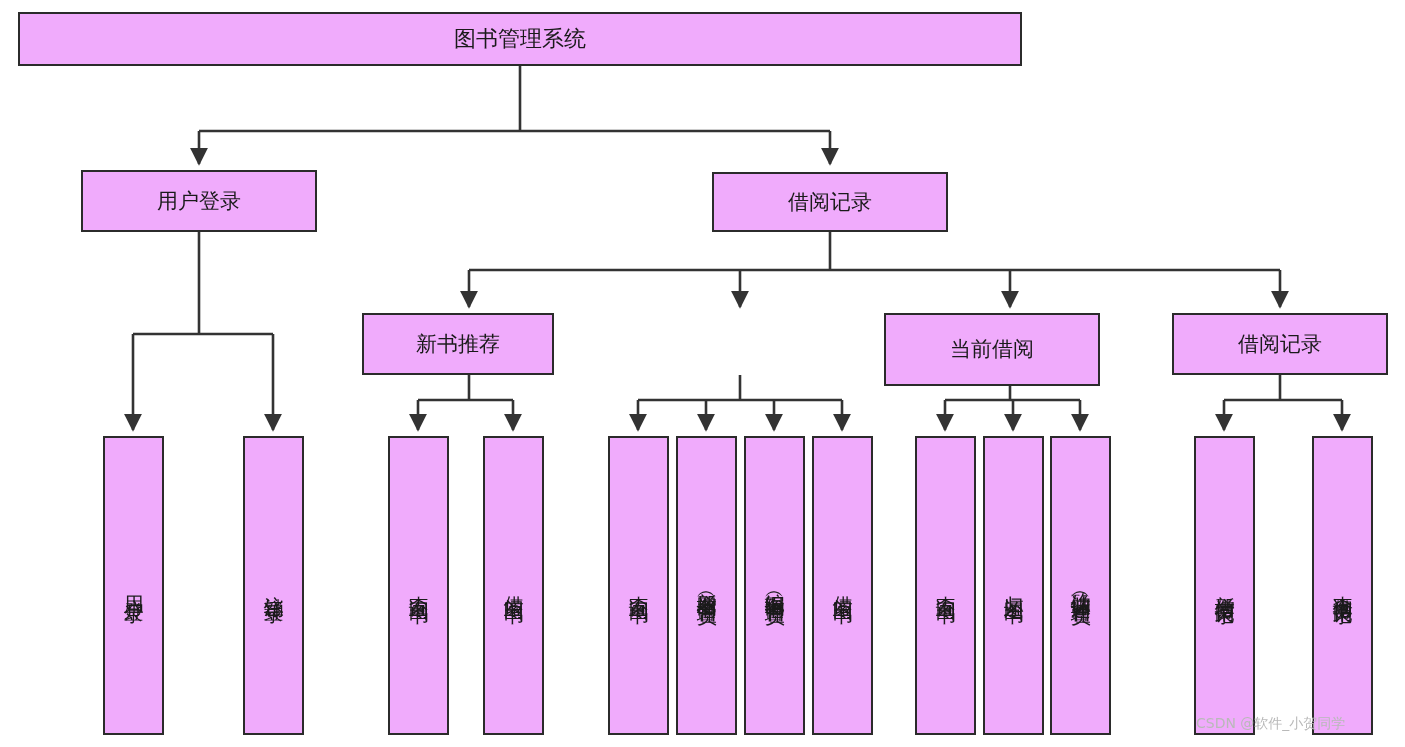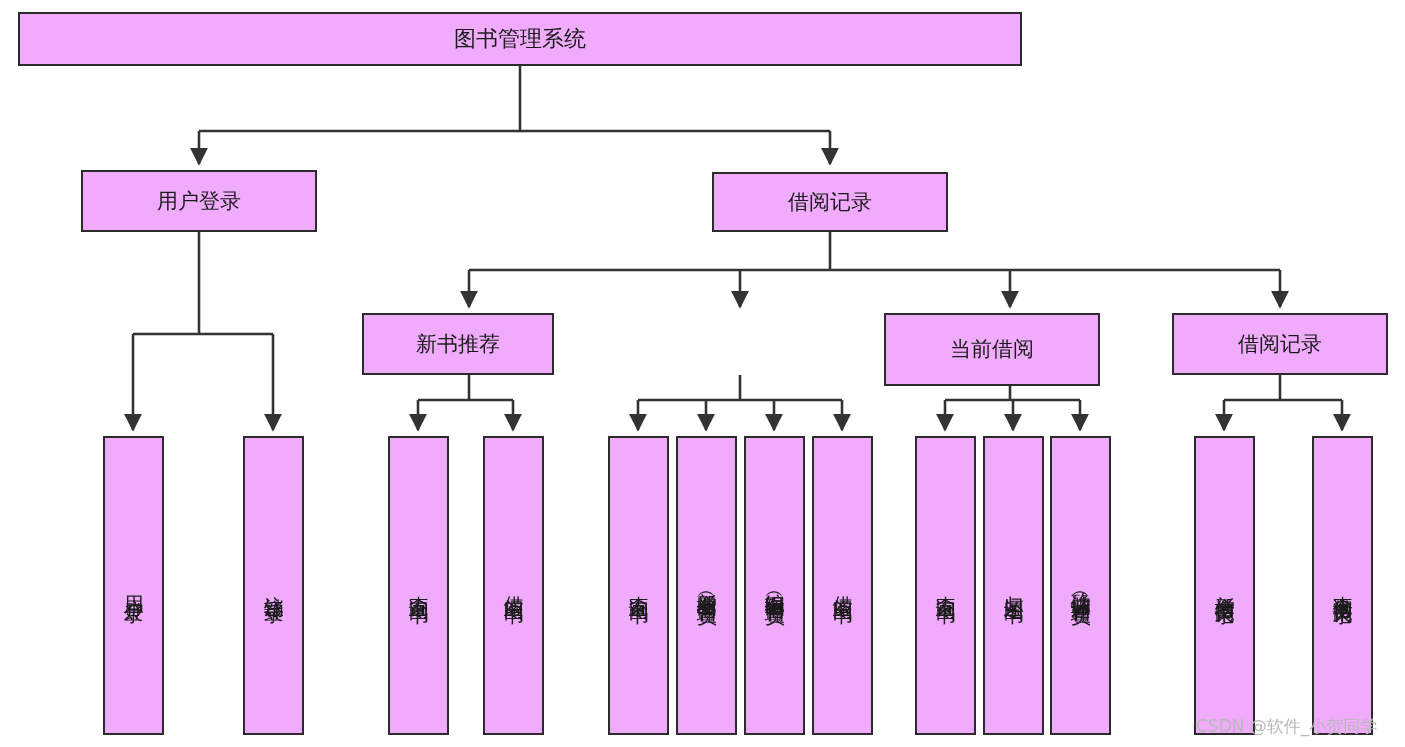--- a/index.html
+++ b/index.html
@@ -59,21 +59,21 @@
     letter-spacing: 3px;
     font-size: 20px;
     white-space: pre;
   }
   .v-node.tall .node-label {
     letter-spacing: 2px;
   }
   .watermark {
     position: absolute;
     color: #b9b9b9;
-    font-size: 17px;
+    font-size: 14px;
     z-index: 3;
     white-space: nowrap;
     font-family: "DejaVu Sans", "Liberation Sans", sans-serif;
   }
 </style>
 </head>
 <body>
 
 <div id="canvas">
 

